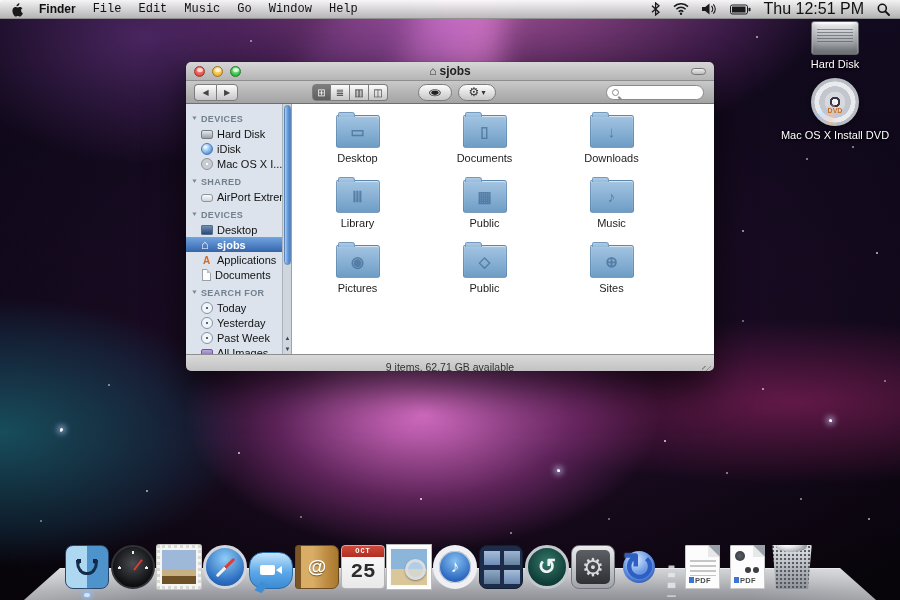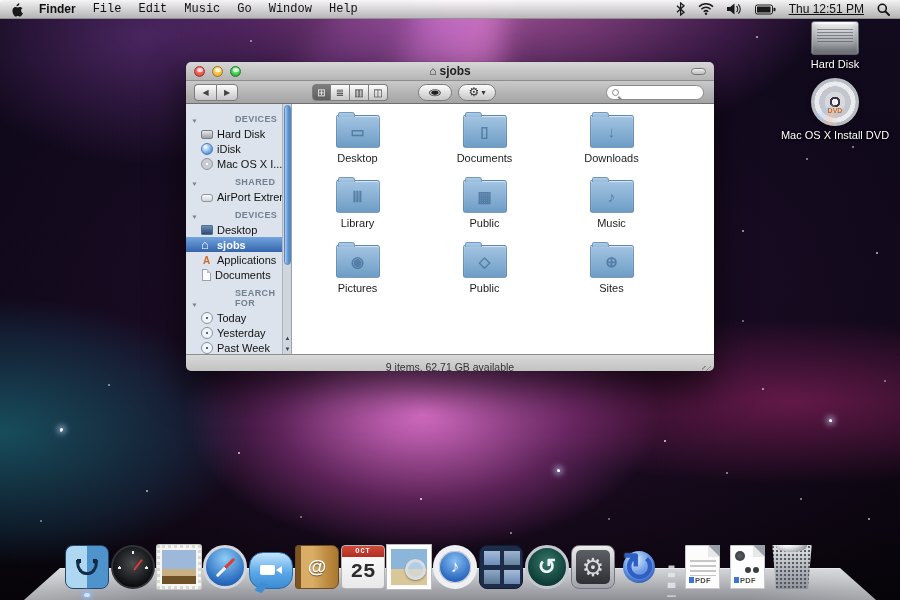--- a/index.html
+++ b/index.html
@@ -43,21 +43,21 @@
 
   
   .menubar { position:absolute; left:0; top:0; width:900px; height:19px; z-index:50;
     background:linear-gradient(rgba(252,252,252,.96), rgba(187,187,187,.96));
     border-bottom:1px solid rgba(60,60,60,.55);
     display:flex; align-items:center; padding:0 10px; font-size:12px; color:#111; }
   .apple { margin-right:16px; display:flex; align-items:center; }
   .mb-app { font-weight:bold; margin-right:17px; }
   .menu-item { margin-right:17px;font-family:Liberation Mono, monospace; }
   .mb-right { margin-left:auto; display:flex; align-items:center; gap:13px; }
-  .mb-clock { font-size:12px;text-decoration:underline; }
+  .mb-clock { font-size:16px; }
 
   
   .dicons { position:absolute; right:6px; top:21px; width:118px; z-index:5; text-align:center; }
   .dicon { margin-bottom:8px; }
   .dicon .dlabel { color:#fff; font-size:11px; text-shadow:0 1px 3px rgba(0,0,0,.95), 0 0 2px rgba(0,0,0,.8); margin-top:3px; }
   .hd-shape { width:48px; height:34px; margin:0 auto; border-radius:3px;
     background:linear-gradient(#f0f1f2, #b9bcc0 45%, #8d9196 90%);
     border:1px solid #5f6368; box-shadow:inset 0 -6px 8px rgba(0,0,0,.25), inset 0 2px 2px #fff; position:relative; }
   .hd-shape::after { content:""; position:absolute; left:5px; right:5px; top:7px; height:14px;
     background:repeating-linear-gradient(180deg, rgba(70,75,80,.55) 0 1px, transparent 1px 3px); }
@@ -112,21 +112,21 @@
     border:1px solid #8a8a8a; border-radius:8px; display:flex; align-items:center; padding:0 5px; }
   .mag { width:7px; height:7px; border:1.5px solid #8a8a8a; border-radius:50%; position:relative; flex:none; }
   .mag::after { content:""; position:absolute; left:6px; top:6px; width:4px; height:1.5px;
     background:#8a8a8a; transform:rotate(45deg); transform-origin:0 0; }
   .searchbox input { border:none; outline:none; width:70px; font-size:10px; background:transparent; }
 
   .win-body { display:flex; height:250px; background:#fff; }
   .sidebar { width:106px; background:#dce3ec; border-right:1px solid #9aa2ac; position:relative;
     padding-top:4px; overflow:hidden; }
   .sb-inner { padding-right:9px; }
-  .sb-header { display:flex; align-items:flex-end; padding:6px 0 2px 5px;gap:34px; }
+  .sb-header { display:flex; align-items:flex-start; padding:6px 0 2px 5px; }
   .sb-tri { font-size:7px; color:#7d8794; margin-right:3px; transform:scaleY(.85); }
   .sb-title { font-size:9px; font-weight:bold; color:#71808f; letter-spacing:.4px; }
   .sb-item { display:flex; align-items:center; height:15px; padding-left:15px; font-size:11px; color:#111; }
   .sb-item.selected { background:linear-gradient(#73a5e0, #3465ac); color:#fff; font-weight:bold; }
   .sb-label { margin-left:4px; white-space:nowrap; }
   .si { width:12px; height:12px; flex:none; position:relative; display:inline-block; }
   .si-internal-drive { background:linear-gradient(#e7e9ec, #9aa0a7); border:1px solid #767c84; border-radius:2px; height:9px; margin-top:1px; }
   .si-idisk-sphere { border-radius:50%; background:radial-gradient(circle at 35% 30%, #fff, #7fb3e8 55%, #2e6cc0); border:1px solid #4a7ab8; }
   .si-optical-disc { border-radius:50%; background:radial-gradient(circle, #fff 0 18%, #c9cdd3 19% 100%); border:1px solid #8e959e; }
   .si-airport-base-station { background:linear-gradient(#fbfcfd,#cfd4da); border:1px solid #8e959e; border-radius:3px; height:8px; margin-top:2px; }

